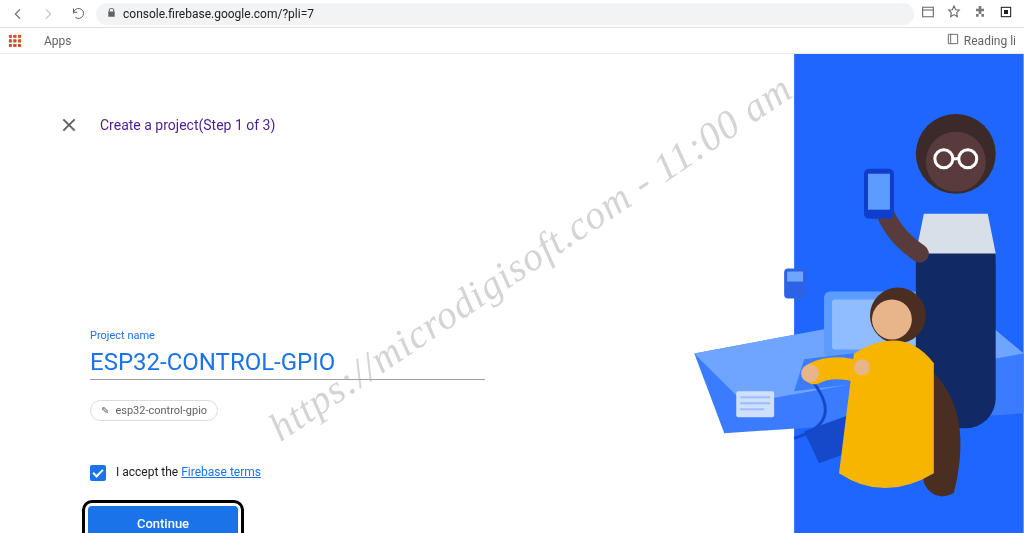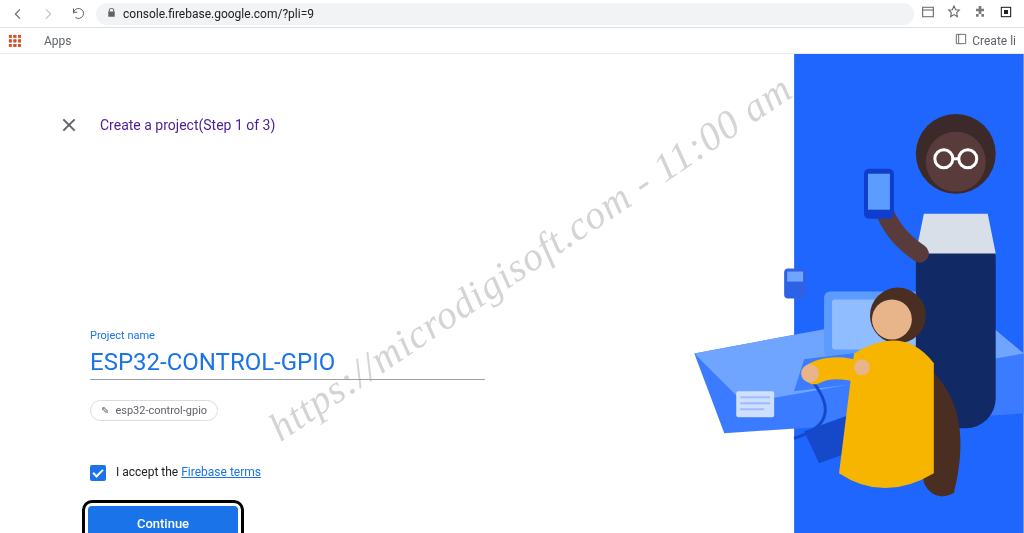--- a/index.html
+++ b/index.html
@@ -139,21 +139,21 @@
     <svg width="15" height="15" viewBox="0 0 24 24">
         <path class="ico-stroke" d="M4 12a8 8 0 1 1 3 6.2M4 4v6h6"></path>
       </svg>
   </div>
   <div class="omnibox">
     <span class="lock">
       <svg width="11" height="11" viewBox="0 0 24 24">
           <path fill="#5f6368" d="M6 10V8a6 6 0 1 1 12 0v2h1v11H5V10h1zm2 0h8V8a4 4 0 1 0-8 0v2z"></path>
         </svg>
     </span>
-    <span>console.firebase.google.com/?pli=9</span>
+    <span>console.firebase.google.com/?pli=7</span>
   </div>
   <div class="chrome-right">
     <span>
       <svg width="16" height="16" viewBox="0 0 24 24">
           <path class="ico-stroke" d="M4 5h16v14H4zM4 9h16"></path>
         </svg>
     </span>
     <span>
       <svg width="16" height="16" viewBox="0 0 24 24">
           <path class="ico-stroke" d="M12 3l2.5 5.5L20 9l-4 4 1 6-5-3-5 3 1-6-4-4 5.5-.5z"></path>
@@ -175,21 +175,21 @@
 
 <div class="bookmarks-bar">
   <div class="apps-ico"></div>
   <span>Apps</span>
   <div class="bm-right">
     <span>
       <svg width="14" height="14" viewBox="0 0 24 24">
           <path class="ico-stroke" d="M4 4h16v16H4zM8 4v16"></path>
         </svg>
     </span>
-    <span>Create li</span>
+    <span>Reading li</span>
   </div>
 </div>
 
 <div class="page">
 
   <div class="watermark">https://microdigisoft.com - 11:00 am</div>
 
   <div class="step-header">
     <div class="close-x"></div>
     <div>

